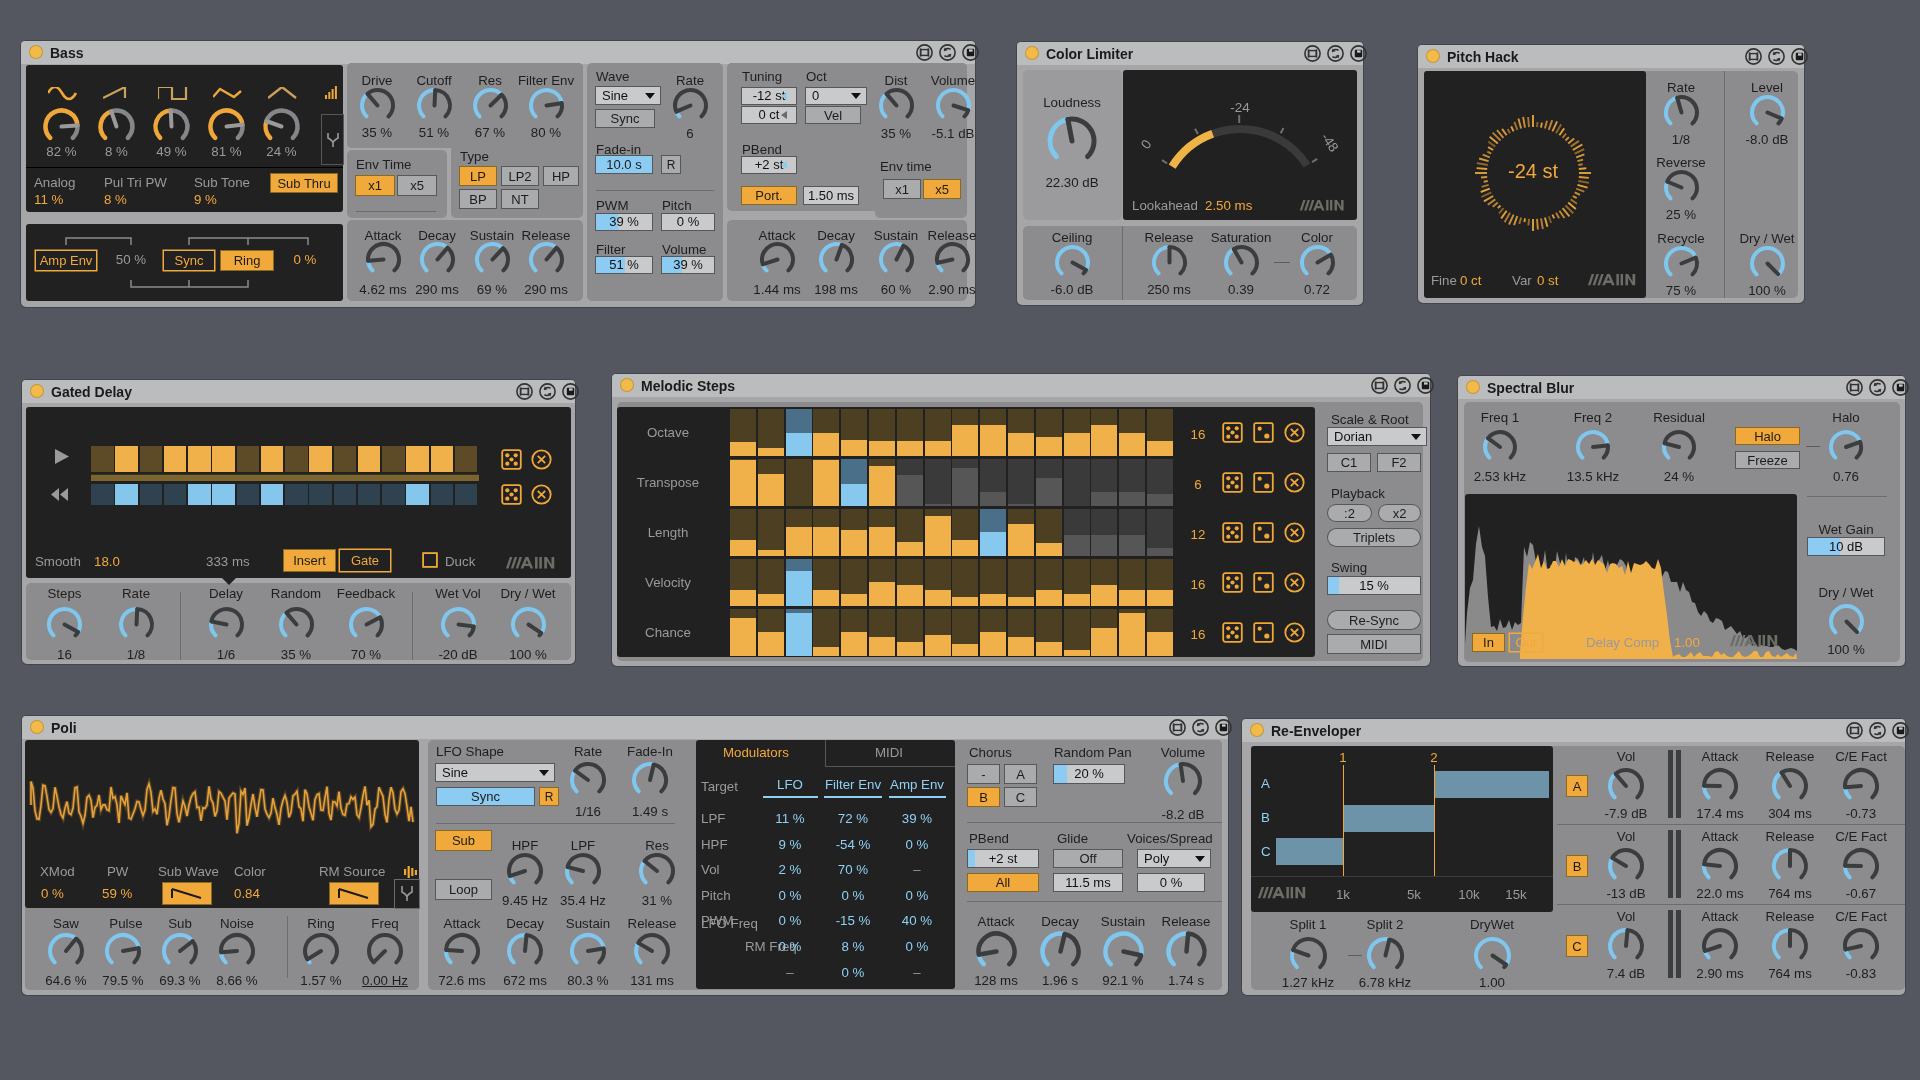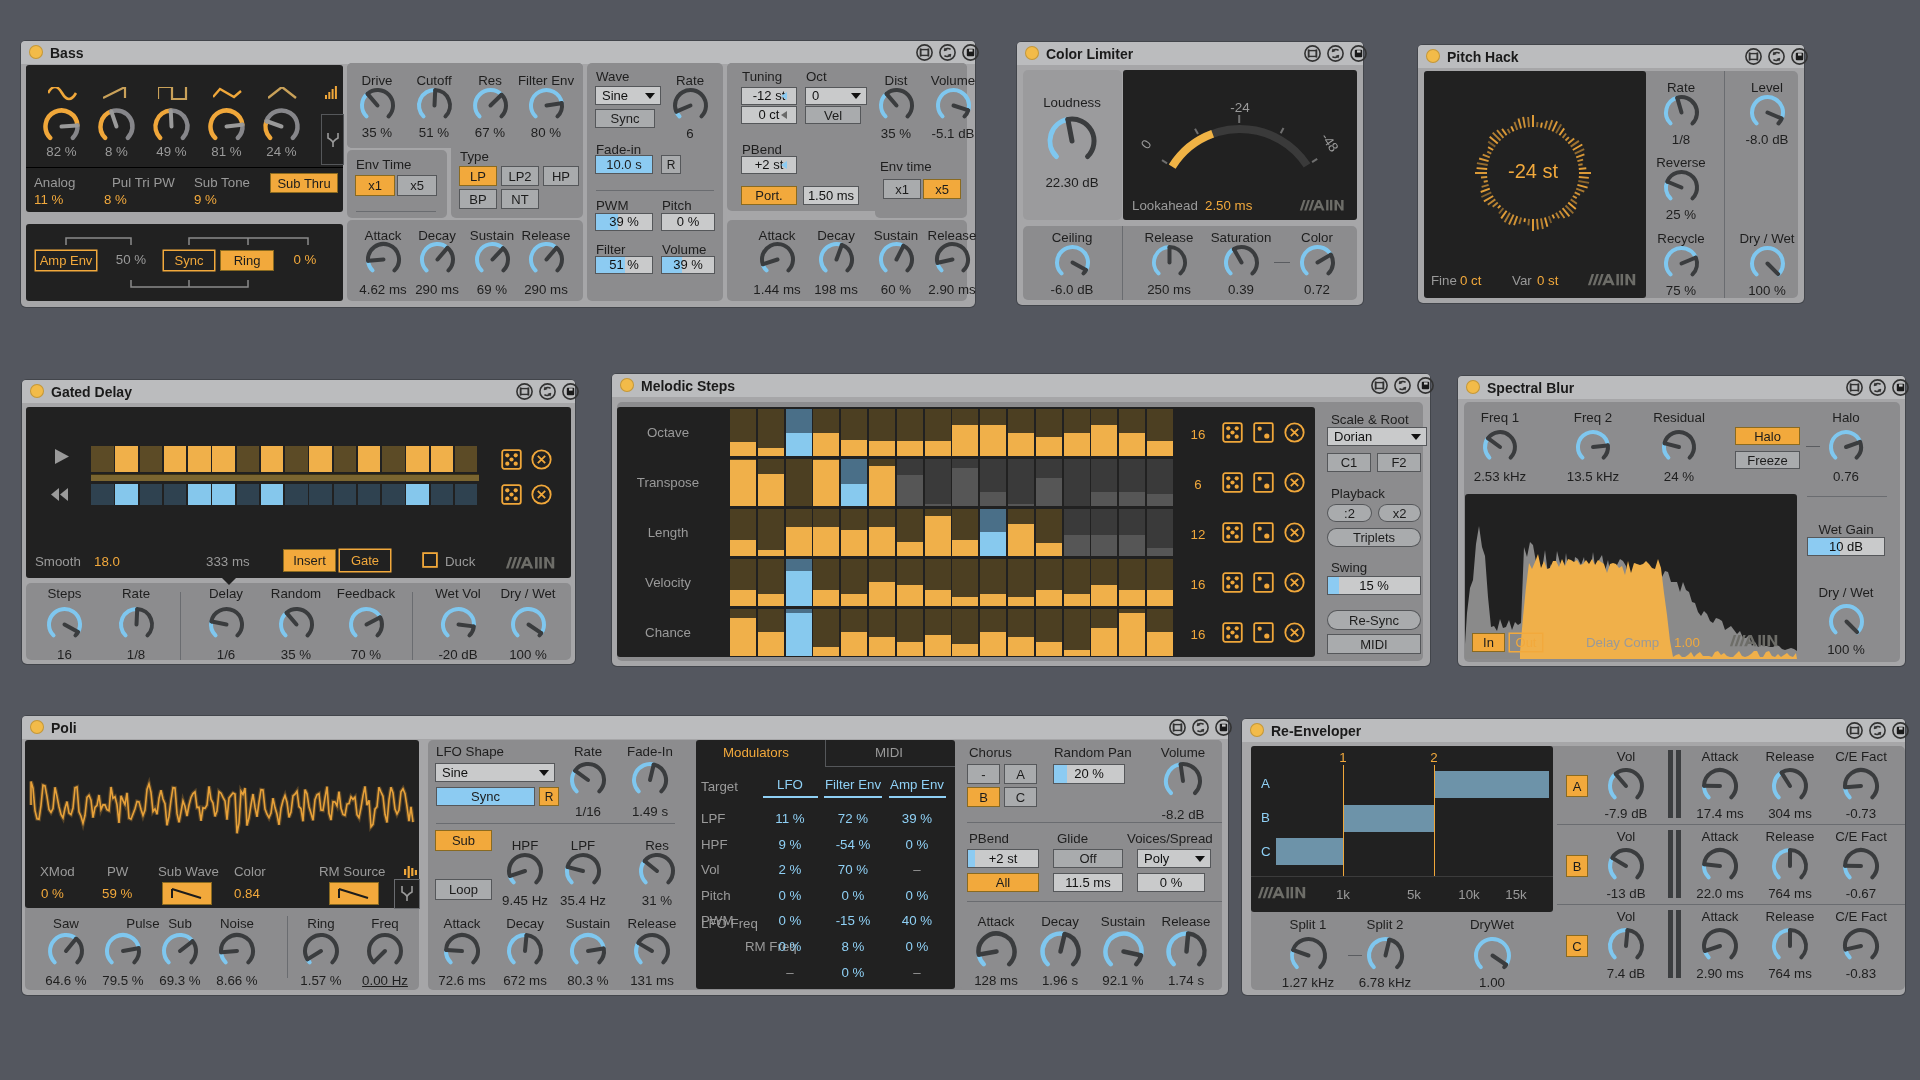--- a/index.html
+++ b/index.html
@@ -111,21 +111,21 @@
         <rect x="6.6" y="3" width="2" height="10"></rect>
         <rect x="9.9" y="0" width="2" height="13"></rect>
       </g>
     </svg>
     <div style="position:absolute;left:322px;top:115px;width:21px;height:49px;background:#212121;box-shadow:0 0 0 1px #55575a"></div>
     <svg class="svg" style="left:327px;top:132px" width="12" height="16">
       <path d="M1 1 L1 6 Q6 9 6 11 L6 15 M11 1 L11 6 Q6 9 6 11" fill="none" stroke="#9a9a9a" stroke-width="1.6"></path>
     </svg>
     <div class="t gy" style="left:34px;top:176px;">Analog</div>
     <div class="t ov" style="left:34px;top:193px;">11 %</div>
-    <div class="t gy" style="left:112px;top:176px;">Pul Tri PW</div>
+    <div class="t gy" style="left:104px;top:176px;">Pul Tri PW</div>
     <div class="t ov" style="left:104px;top:193px;">8 %</div>
     <div class="t gy" style="left:194px;top:176px;">Sub Tone</div>
     <div class="t ov" style="left:194px;top:193px;">9 %</div>
     <div class="bt on" style="left:271px;top:174px;width:66px;height:18px;line-height:19px;">Sub Thru</div>
     <svg class="svg" style="left:26px;top:224px" width="317" height="77">
  <path d="M40 21 L40 14 L105 14 L105 21" fill="none" stroke="#8a8a8a" stroke-width="1.5"></path>
  <path d="M163 21 L163 14 L282 14 L282 21 M222 14 L222 21" fill="none" stroke="#8a8a8a" stroke-width="1.5"></path>
  <path d="M105 56 L105 63 L222 63 L222 56 M163 63 L163 56" fill="none" stroke="#8a8a8a" stroke-width="1.5"></path>
  </svg>
     <div class="bt olo" style="left:36px;top:251px;width:60px;height:19px;line-height:20px;">Amp Env</div>
@@ -1126,21 +1126,21 @@
     <svg class="svg" style="left:401px;top:885px" width="12" height="17">
       <path d="M1 1 L1 7 Q6 10 6 12 L6 16 M11 1 L11 7 Q6 10 6 12" fill="none" stroke="#9a9a9a" stroke-width="1.6"></path>
     </svg>
     <div class="t tc dkt" style="left:-34px;top:917px;width:200px;">Saw</div>
     <svg class="svg" style="left:46px;top:931px" width="40" height="40">
       <path d="M8.69 31.31 A16 16 0 0 1 30.16 7.64" fill="none" stroke="#7fc7ef" stroke-width="4" stroke-linecap="round"></path>
       <path d="M30.16 7.64 A16 16 0 0 1 31.31 31.31" fill="none" stroke="#3a3c3e" stroke-width="4" stroke-linecap="round"></path>
       <line x1="20" y1="20" x2="29.84" y2="8.03" stroke="#3a3c3e" stroke-width="4" stroke-linecap="round"></line>
     </svg>
     <div class="t tc dkt" style="left:-34px;top:974px;width:200px;">64.6 %</div>
-    <div class="t tc dkt" style="left:29px;top:917px;width:228px;">Pulse</div>
+    <div class="t tc dkt" style="left:12px;top:917px;width:228px;">Pulse</div>
     <svg class="svg" style="left:103px;top:931px" width="40" height="40">
       <path d="M8.69 31.31 A16 16 0 1 1 35.74 17.13" fill="none" stroke="#7fc7ef" stroke-width="4" stroke-linecap="round"></path>
       <path d="M35.74 17.13 A16 16 0 0 1 31.31 31.31" fill="none" stroke="#3a3c3e" stroke-width="4" stroke-linecap="round"></path>
       <line x1="20" y1="20" x2="35.25" y2="17.22" stroke="#3a3c3e" stroke-width="4" stroke-linecap="round"></line>
     </svg>
     <div class="t tc dkt" style="left:23px;top:974px;width:200px;">79.5 %</div>
     <div class="t tc dkt" style="left:80px;top:917px;width:200px;">Sub</div>
     <svg class="svg" style="left:160px;top:931px" width="40" height="40">
       <path d="M8.69 31.31 A16 16 0 1 1 32.63 10.17" fill="none" stroke="#7fc7ef" stroke-width="4" stroke-linecap="round"></path>
       <path d="M32.63 10.17 A16 16 0 0 1 31.31 31.31" fill="none" stroke="#3a3c3e" stroke-width="4" stroke-linecap="round"></path>

